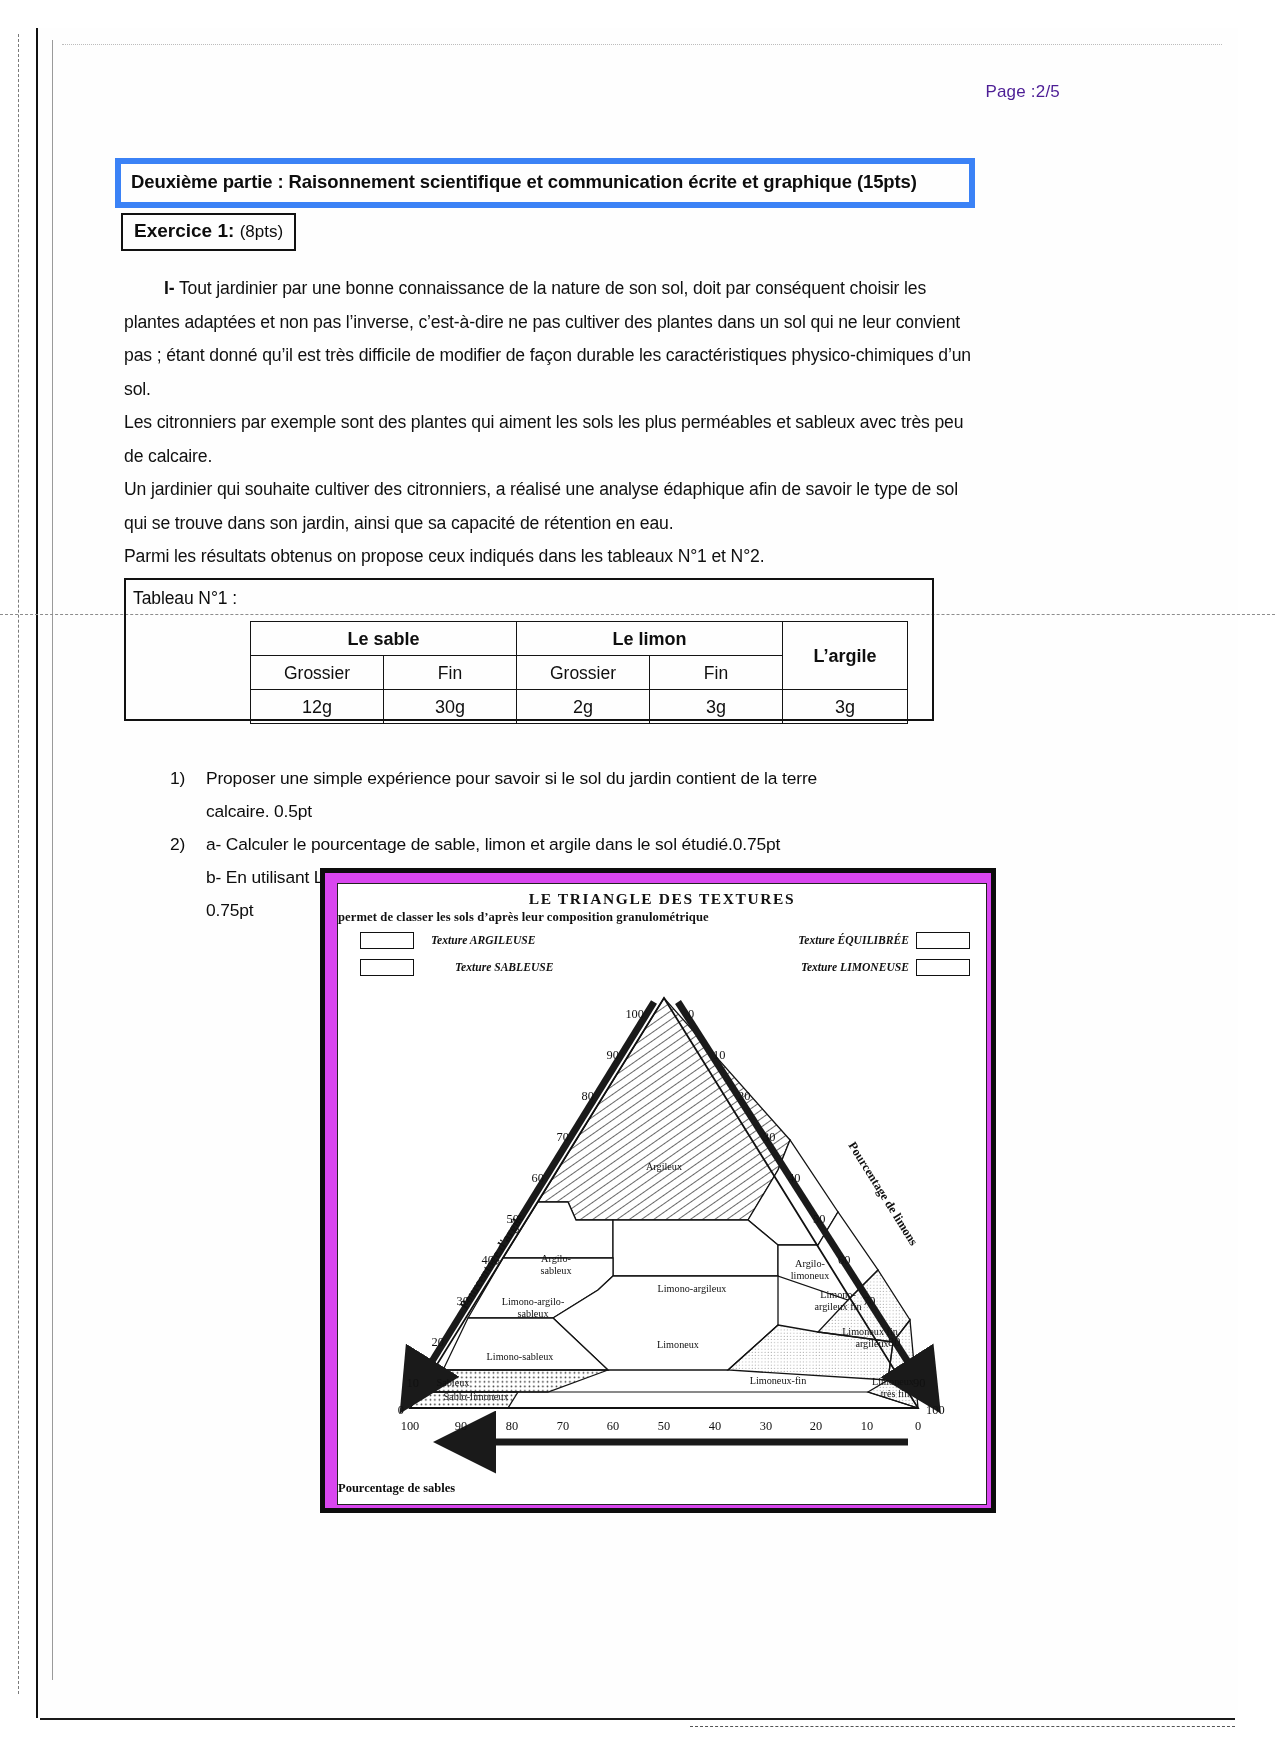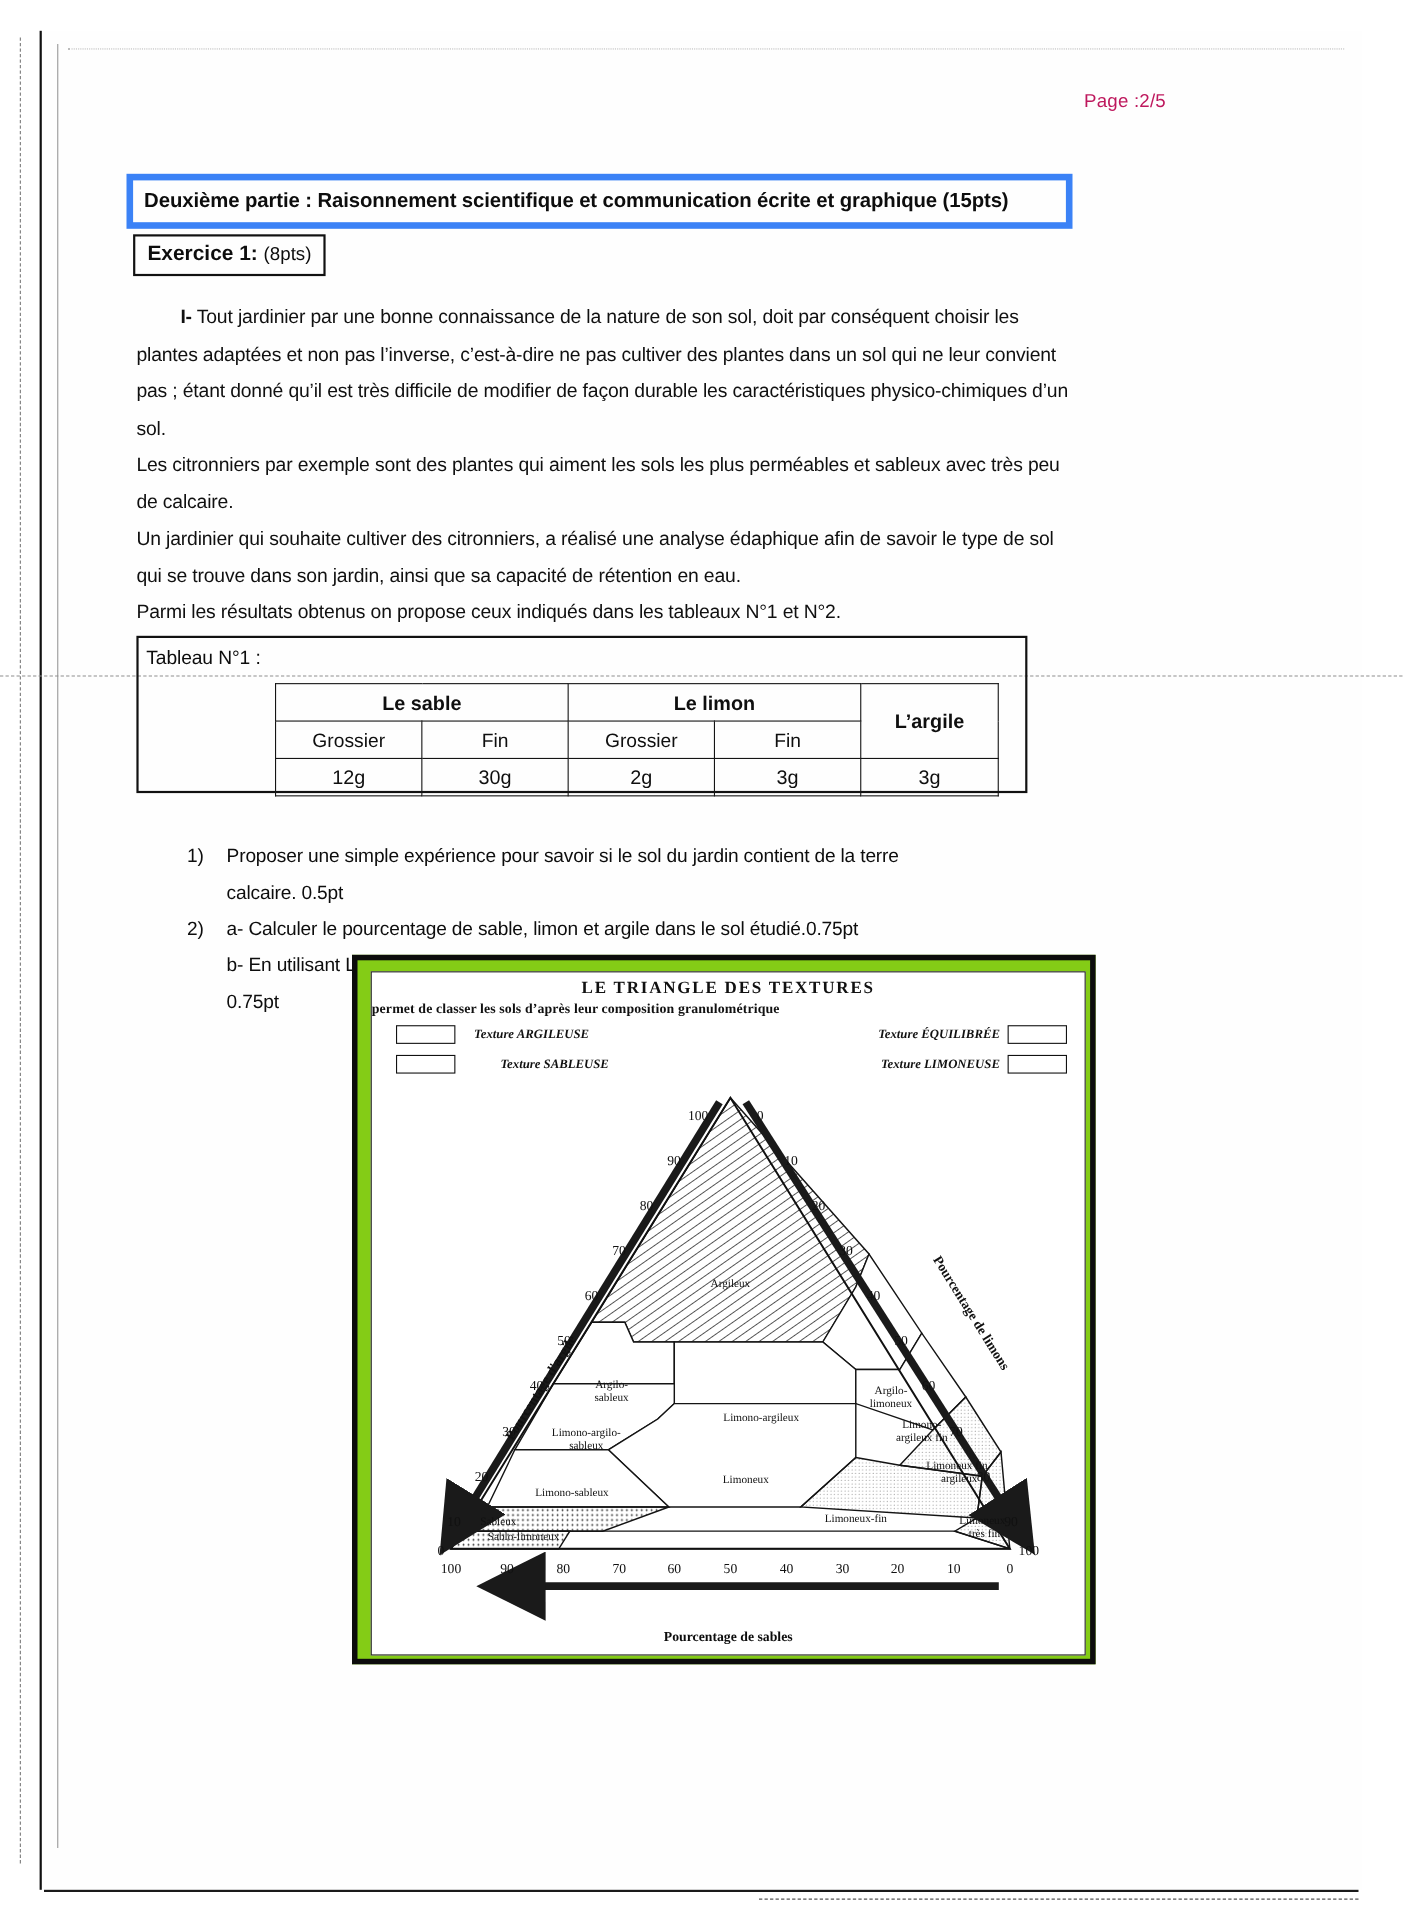--- a/index.html
+++ b/index.html
@@ -52,21 +52,21 @@
     width: 1160px; height: 0;
     border-top: 1px dotted #bcbcbc;
   }
 
   
   .page-number {
     position: absolute;
     right: 215px; top: 82px;
     font-size: 17px;
     letter-spacing: .2px;
-    color: #be185d;
+    color: #4c1d95;
   }
 
   
   .banner {
     position: absolute;
     left: 115px; top: 158px;
     width: 860px;
     box-sizing: border-box;
     border: 6px solid #3b82f6;
     padding: 7px 22px 9px 10px;
@@ -150,21 +150,21 @@
   .q-row { display: flex; align-items: flex-start; }
   .q-num { width: 36px; flex: 0 0 36px; }
   .q-text { flex: 1; }
 
   
   .doc-outer {
     position: absolute;
     left: 320px; top: 868px;
     width: 676px; height: 645px;
     border: 5px solid #0c0c0c;
-    background: #84cc16;
+    background: #d946ef;
     box-sizing: border-box;
   }
   .doc-inner {
     position: absolute;
     left: 12px; top: 10px;
     width: 650px; height: 622px;
     border: 1.5px solid #222;
     box-sizing: border-box;
     background: #fff;
   }
@@ -234,21 +234,21 @@
     position: absolute;
     left: 10px; top: 96px;
     width: 632px; height: 510px;
   }
   .plot svg { display: block; }
 
   
   .axis-bottom-label {
     position: absolute;
     left: 0; bottom: 8px; width: 100%;
-    text-align: center;
+    text-align: left;
     font-family: "Liberation Serif", serif;
     font-weight: bold;
     font-size: 12.5px;
   }
   .txt-tick { font-family: "Liberation Serif", serif; font-size: 12.4px; fill: #111; }
   .txt-zone { font-family: "Liberation Serif", serif; font-size: 10.2px; fill: #111; }
   .txt-axis { font-family: "Liberation Serif", serif; font-weight: bold; font-size: 12.4px; fill: #111; }
 </style>
 </head>
 <body>

